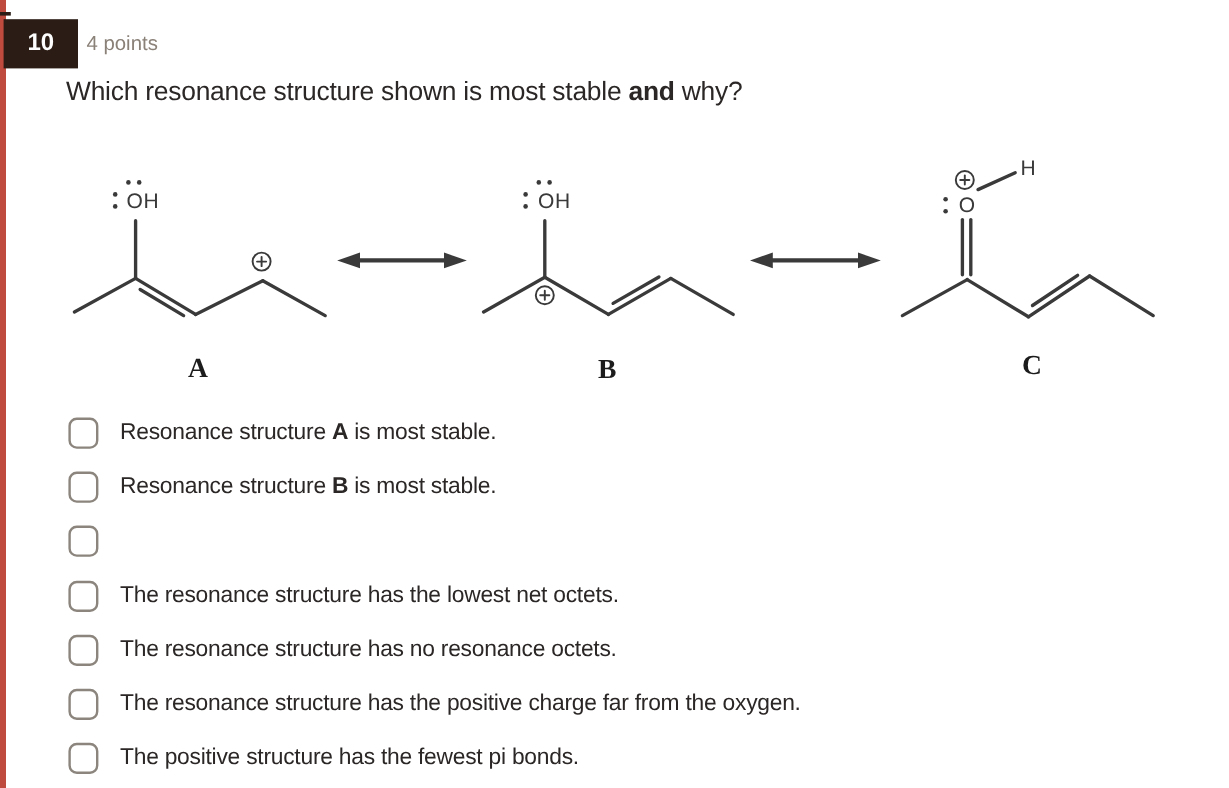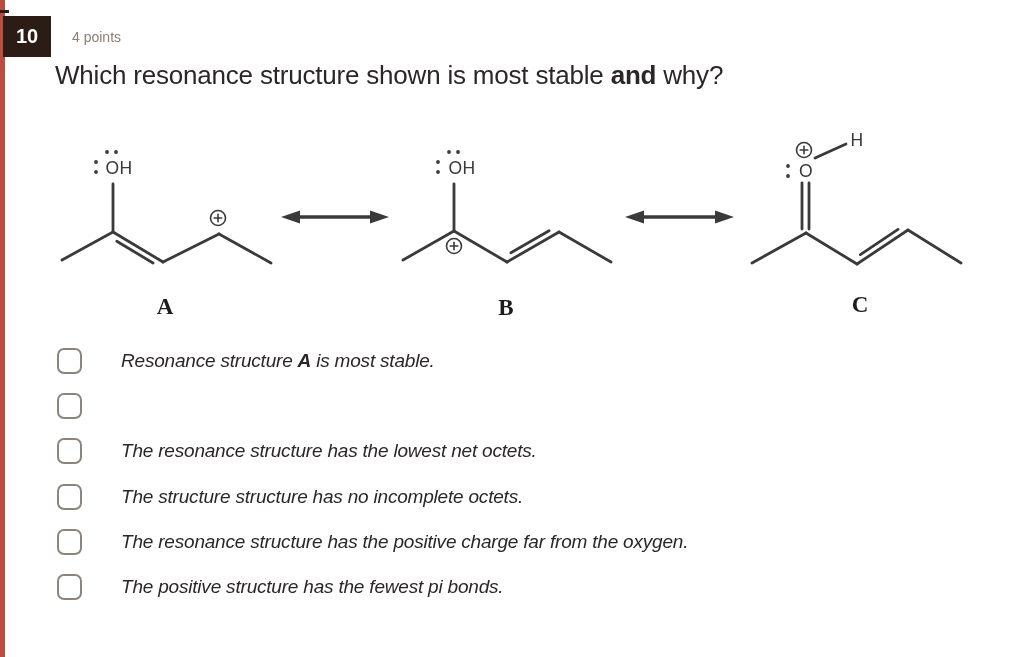--- a/index.html
+++ b/index.html
@@ -5,43 +5,43 @@
   * { margin:0; padding:0; box-sizing:border-box; }
   html,body { width:1024px; height:657px; }
   body { font-family:"Liberation Sans",sans-serif; background:#ffffff; }
   .page { position:relative; width:1024px; height:657px; background:#fff; overflow:hidden; }
 
   .accent-bar { position:absolute; left:0; top:0; width:5px; height:657px;
                 background:var(--accent-red,#bf4a3e); }
   .top-tick { position:absolute; left:0; top:10px; width:9px; height:3px;
               background:var(--badge-bg,#2b1d15); }
 
-  .qbadge { position:absolute; left:3px; top:16px; width:48px; height:41px;
+  .qbadge { position:absolute; left:3px; top:16px; width:62px; height:41px;
             background:var(--badge-bg,#2b1d15); color:var(--badge-text,#fdfdfd);
             font-size:20px; font-weight:700; display:flex; align-items:center; justify-content:center; }
   .points { position:absolute; left:72px; top:16px; height:41px; display:flex; align-items:center;
-            color:var(--points-gray,#8a8178); font-size:14px; }
+            color:var(--points-gray,#8a8178); font-size:17px; }
 
-  .question { position:absolute; left:55px; top:62px; font-size:26px; line-height:27px;
+  .question { position:absolute; left:55px; top:62px; font-size:22px; line-height:27px;
               color:var(--text-dark,#2c2727); letter-spacing:-0.2px; }
   .question b { font-weight:700; }
 
   .figure { position:absolute; left:0; top:0; width:1024px; height:657px; }
   .figure svg { position:absolute; left:0; top:0; }
   .atom { position:absolute; transform:translate(-50%,-50%); font-size:17.5px; font-weight:400;
           color:var(--ink,#3a3a3a); white-space:nowrap; letter-spacing:0.5px; }
   .slabel { position:absolute; transform:translate(-50%,-50%);
             font-family:"Liberation Serif",serif; font-weight:700; font-size:23px; color:#1c1c1c; }
 
   .options { position:absolute; left:57px; top:338px; }
   .opt-row { display:flex; align-items:center; height:45.3px; }
   .checkbox { width:25px; height:26px; border:2px solid var(--checkbox-border,#8b857e);
               border-radius:7px; background:#fff; flex:0 0 auto; cursor:pointer; }
-  .opt-label { margin-left:39px; font-size:19px; color:var(--text-dark,#2c2727);
-               letter-spacing:-0.2px; cursor:pointer;font-style:italic; }
+  .opt-label { margin-left:18px; font-size:19px; color:var(--text-dark,#2c2727);
+               letter-spacing:-0.2px; cursor:pointer; }
   .opt-label b { font-weight:700; }
 </style>
 </head>
 <body>
 
 <div class="page">
 
   <div class="accent-bar"></div>
   <div class="top-tick"></div>
 
@@ -140,33 +140,37 @@
     <span class="slabel" style="left:860px; top:305px;">C</span>
   </div>
 
   <div class="options">
 
     <div class="opt-row">
       <div class="checkbox"></div>
       <div class="opt-label"><span>Resonance structure </span><b>A</b><span> is most stable.</span></div>
     </div>
 
+    <div class="opt-row">
+      <div class="checkbox"></div>
+      <div class="opt-label"><span>Resonance structure </span><b>B</b><span> is most stable.</span></div>
+    </div>
 
     <div class="opt-row">
       <div class="checkbox"></div>
     </div>
 
     <div class="opt-row">
       <div class="checkbox"></div>
       <div class="opt-label"><span>The resonance structure has the lowest net octets.</span><b></b><span></span></div>
     </div>
 
     <div class="opt-row">
       <div class="checkbox"></div>
-      <div class="opt-label"><span>The structure structure has no incomplete octets.</span><b></b><span></span></div>
+      <div class="opt-label"><span>The resonance structure has no resonance octets.</span><b></b><span></span></div>
     </div>
 
     <div class="opt-row">
       <div class="checkbox"></div>
       <div class="opt-label"><span>The resonance structure has the positive charge far from the oxygen.</span><b></b><span></span></div>
     </div>
 
     <div class="opt-row">
       <div class="checkbox"></div>
       <div class="opt-label"><span>The positive structure has the fewest pi bonds.</span><b></b><span></span></div>

